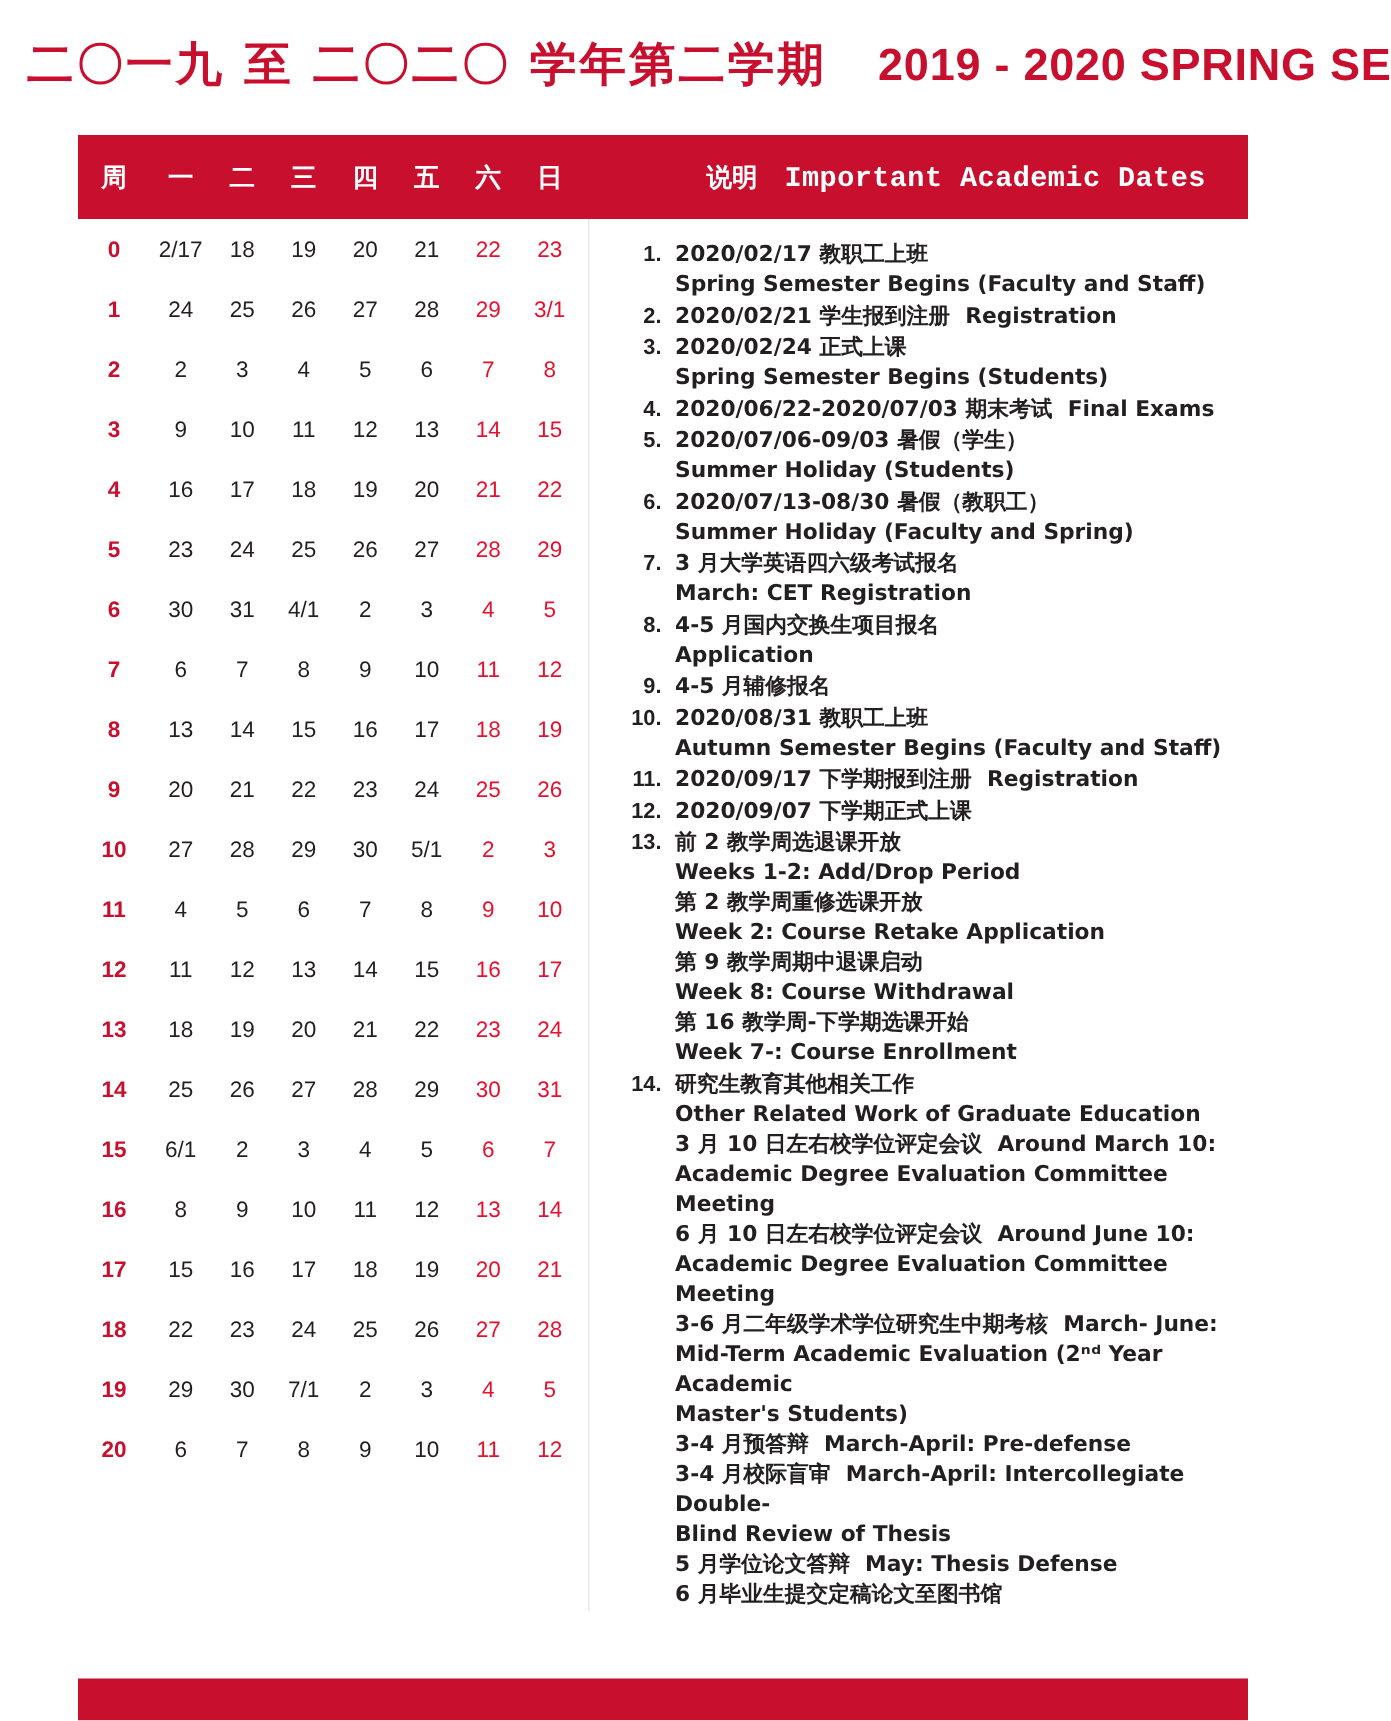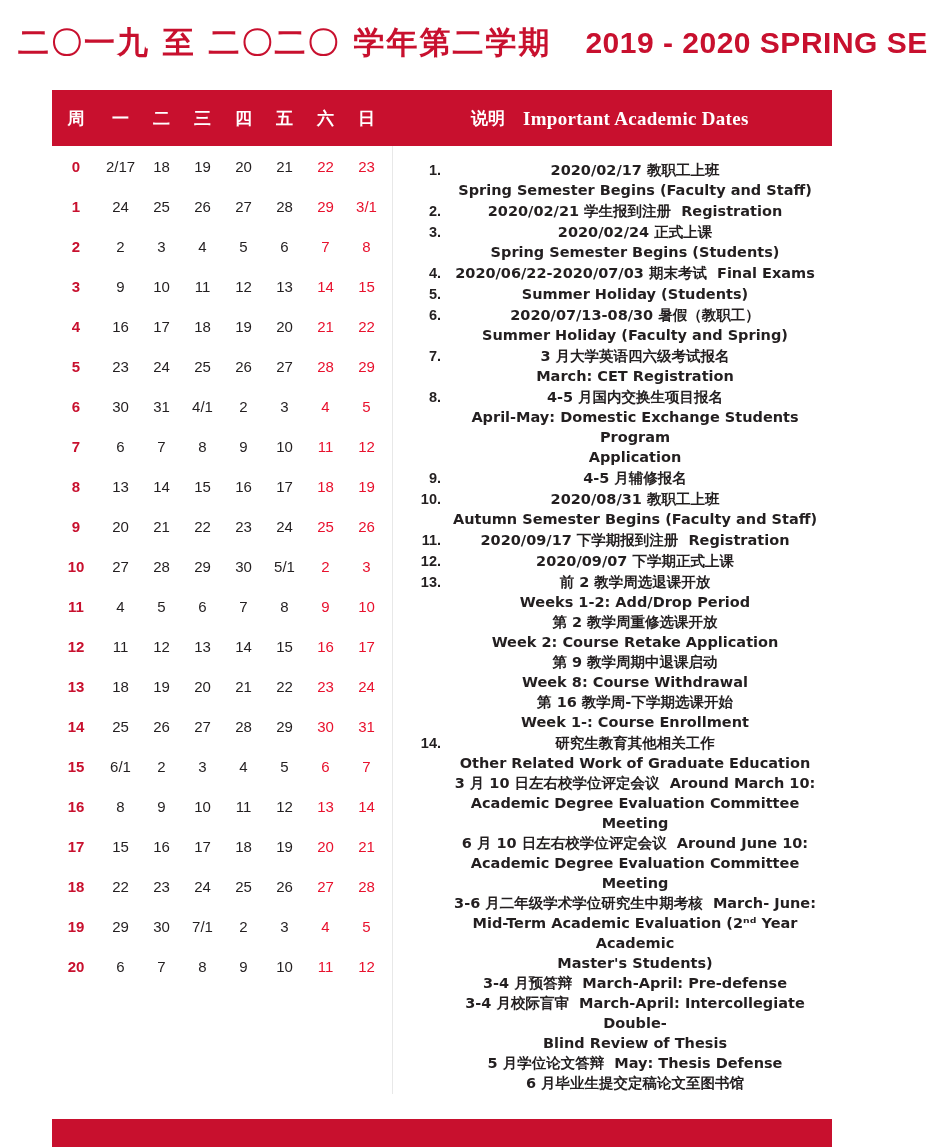--- a/index.html
+++ b/index.html
@@ -66,21 +66,21 @@
   .h-day  { width: 41px; }
   .h-desc {
     flex: 1;
     text-align: left;
     padding-left: 84px;
     display: flex;
     align-items: flex-end;
     gap: 18px;
   }
   .h-desc .cn { font-size: 17px; font-family: "DejaVu Sans", sans-serif; }
-  .h-desc .en { font-size: 19px; font-family: Liberation Serif, serif; letter-spacing: 0.3px;}
+  .h-desc .en { font-size: 19px; font-family: Liberation Mono, monospace; letter-spacing: 0.3px;}
 
   
   .body-split {
     display: flex;
     align-items: stretch;
   }
 
   
   .cal {
     width: 340px;
@@ -132,21 +132,20 @@
   .note-lines {
     flex: 1;
   }
   .note-line {
     font-size: 14.5px;
     line-height: 20px;
     color: #231f20;
     font-family: "DejaVu Sans", "Liberation Sans", sans-serif;
     font-weight: bold;
     white-space: pre-wrap;
-    text-align: center;
   }
 
   
   .bottom-bar {
     position: absolute;
     left: 52px;
     top: 1119px;
     width: 780px;
     height: 28px;
     background: #c8102e;
@@ -415,20 +414,21 @@
         </div>
         <div class="note">
           <div class="note-num">4.</div>
           <div class="note-lines">
             <div class="note-line">2020/06/22-2020/07/03 期末考试  Final Exams</div>
           </div>
         </div>
         <div class="note">
           <div class="note-num">5.</div>
           <div class="note-lines">
+            <div class="note-line">2020/07/06-09/03 暑假（学生）</div>
             <div class="note-line">Summer Holiday (Students)</div>
           </div>
         </div>
         <div class="note">
           <div class="note-num">6.</div>
           <div class="note-lines">
             <div class="note-line">2020/07/13-08/30 暑假（教职工）</div>
             <div class="note-line">Summer Holiday (Faculty and Spring)</div>
           </div>
         </div>
@@ -436,21 +436,20 @@
           <div class="note-num">7.</div>
           <div class="note-lines">
             <div class="note-line">3 月大学英语四六级考试报名</div>
             <div class="note-line">March: CET Registration</div>
           </div>
         </div>
         <div class="note">
           <div class="note-num">8.</div>
           <div class="note-lines">
             <div class="note-line">4-5 月国内交换生项目报名</div>
-            <div class="note-line">April-May: Domestic Exchange Students Program</div>
             <div class="note-line">Application</div>
           </div>
         </div>
         <div class="note">
           <div class="note-num">9.</div>
           <div class="note-lines">
             <div class="note-line">4-5 月辅修报名</div>
           </div>
         </div>
         <div class="note">
@@ -475,21 +474,21 @@
         <div class="note">
           <div class="note-num">13.</div>
           <div class="note-lines">
             <div class="note-line">前 2 教学周选退课开放</div>
             <div class="note-line">Weeks 1-2: Add/Drop Period</div>
             <div class="note-line">第 2 教学周重修选课开放</div>
             <div class="note-line">Week 2: Course Retake Application</div>
             <div class="note-line">第 9 教学周期中退课启动</div>
             <div class="note-line">Week 8: Course Withdrawal</div>
             <div class="note-line">第 16 教学周-下学期选课开始</div>
-            <div class="note-line">Week 1-: Course Enrollment</div>
+            <div class="note-line">Week 7-: Course Enrollment</div>
           </div>
         </div>
         <div class="note">
           <div class="note-num">14.</div>
           <div class="note-lines">
             <div class="note-line">研究生教育其他相关工作</div>
             <div class="note-line">Other Related Work of Graduate Education</div>
             <div class="note-line">3 月 10 日左右校学位评定会议  Around March 10:</div>
             <div class="note-line">Academic Degree Evaluation Committee Meeting</div>
             <div class="note-line">6 月 10 日左右校学位评定会议  Around June 10:</div>

